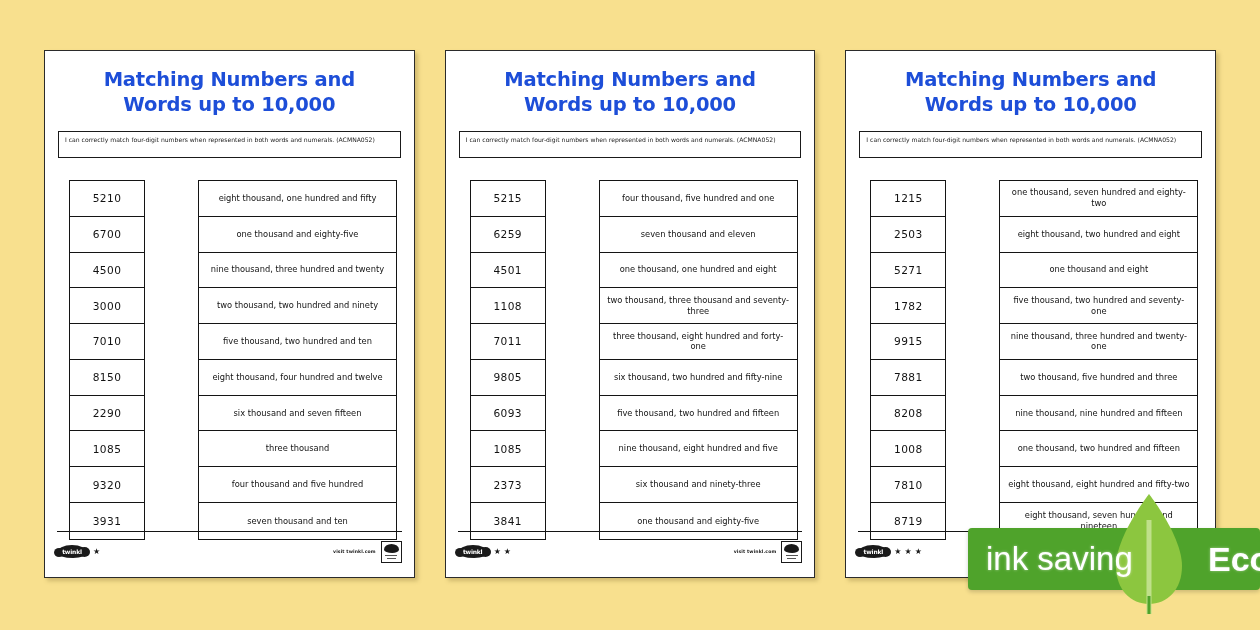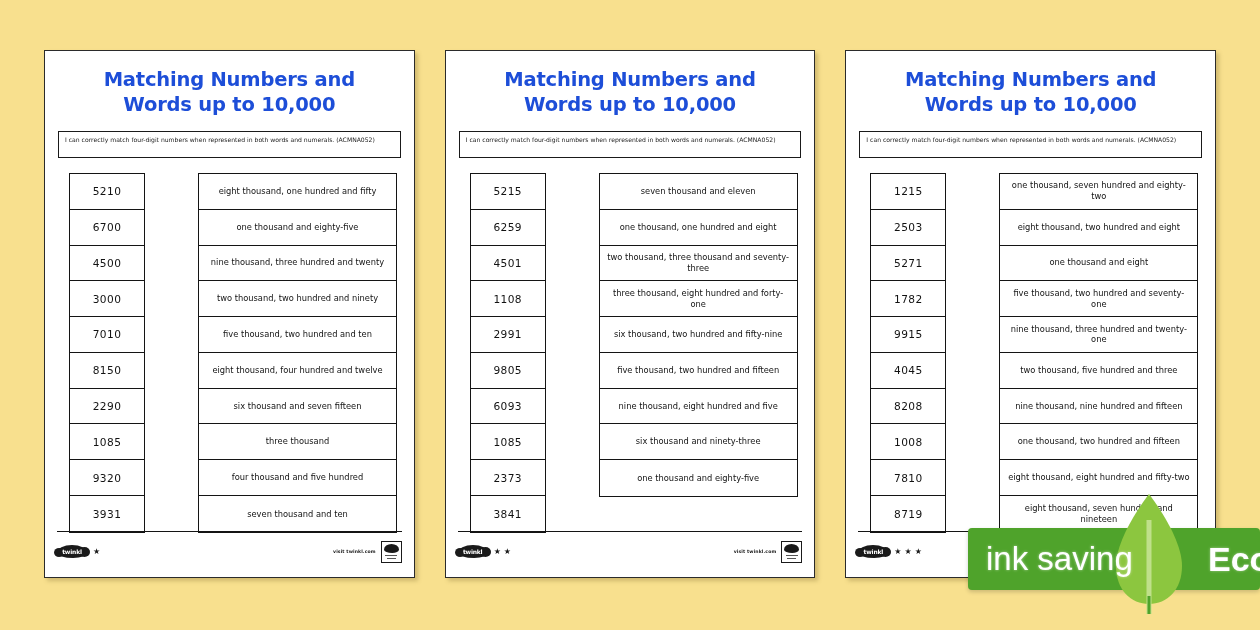--- a/index.html
+++ b/index.html
@@ -57,21 +57,21 @@
   }
 
   .objective-text {
     font-family: "DejaVu Sans", sans-serif;
     font-size: 6.1px;
     line-height: 1.52;
     color: #1a1a1a;
   }
 
   .match-area {
-    margin-top: 15px;
+    margin-top: 22px;
     display: flex;
     align-items: flex-start;
     gap: 0;
     padding: 0 3px;
   }
 
   .col-numbers {
     width: 76px;
     margin-left: 9px;
     border: 1.4px solid #141414;
@@ -346,28 +346,29 @@
       <div class="sheet-title">Matching Numbers and Words up to 10,000</div>
       <div class="objective-box">
         <div class="objective-text">I can correctly match four-digit numbers when represented in both words and numerals. (ACMNA052)</div>
       </div>
       <div class="match-area">
         <div class="col-numbers">
           <div class="cell num-cell">5215</div>
           <div class="cell num-cell">6259</div>
           <div class="cell num-cell">4501</div>
           <div class="cell num-cell">1108</div>
-          <div class="cell num-cell">2991</div>
+          <div class="cell num-cell">7011</div>
           <div class="cell num-cell">9805</div>
           <div class="cell num-cell">6093</div>
           <div class="cell num-cell">1085</div>
           <div class="cell num-cell">2373</div>
           <div class="cell num-cell">3841</div>
         </div>
         <div class="col-words">
+          <div class="cell word-cell">four thousand, five hundred and one</div>
           <div class="cell word-cell">seven thousand and eleven</div>
           <div class="cell word-cell">one thousand, one hundred and eight</div>
           <div class="cell word-cell">two thousand, three thousand and seventy-three</div>
           <div class="cell word-cell">three thousand, eight hundred and forty-one</div>
           <div class="cell word-cell">six thousand, two hundred and fifty-nine</div>
           <div class="cell word-cell">five thousand, two hundred and fifteen</div>
           <div class="cell word-cell">nine thousand, eight hundred and five</div>
           <div class="cell word-cell">six thousand and ninety-three</div>
           <div class="cell word-cell">one thousand and eighty-five</div>
         </div>
@@ -399,21 +400,21 @@
       <div class="objective-box">
         <div class="objective-text">I can correctly match four-digit numbers when represented in both words and numerals. (ACMNA052)</div>
       </div>
       <div class="match-area">
         <div class="col-numbers">
           <div class="cell num-cell">1215</div>
           <div class="cell num-cell">2503</div>
           <div class="cell num-cell">5271</div>
           <div class="cell num-cell">1782</div>
           <div class="cell num-cell">9915</div>
-          <div class="cell num-cell">4045</div>
+          <div class="cell num-cell">7881</div>
           <div class="cell num-cell">8208</div>
           <div class="cell num-cell">1008</div>
           <div class="cell num-cell">7810</div>
           <div class="cell num-cell">8719</div>
         </div>
         <div class="col-words">
           <div class="cell word-cell">one thousand, seven hundred and eighty-two</div>
           <div class="cell word-cell">eight thousand, two hundred and eight</div>
           <div class="cell word-cell">one thousand and eight</div>
           <div class="cell word-cell">five thousand, two hundred and seventy-one</div>

